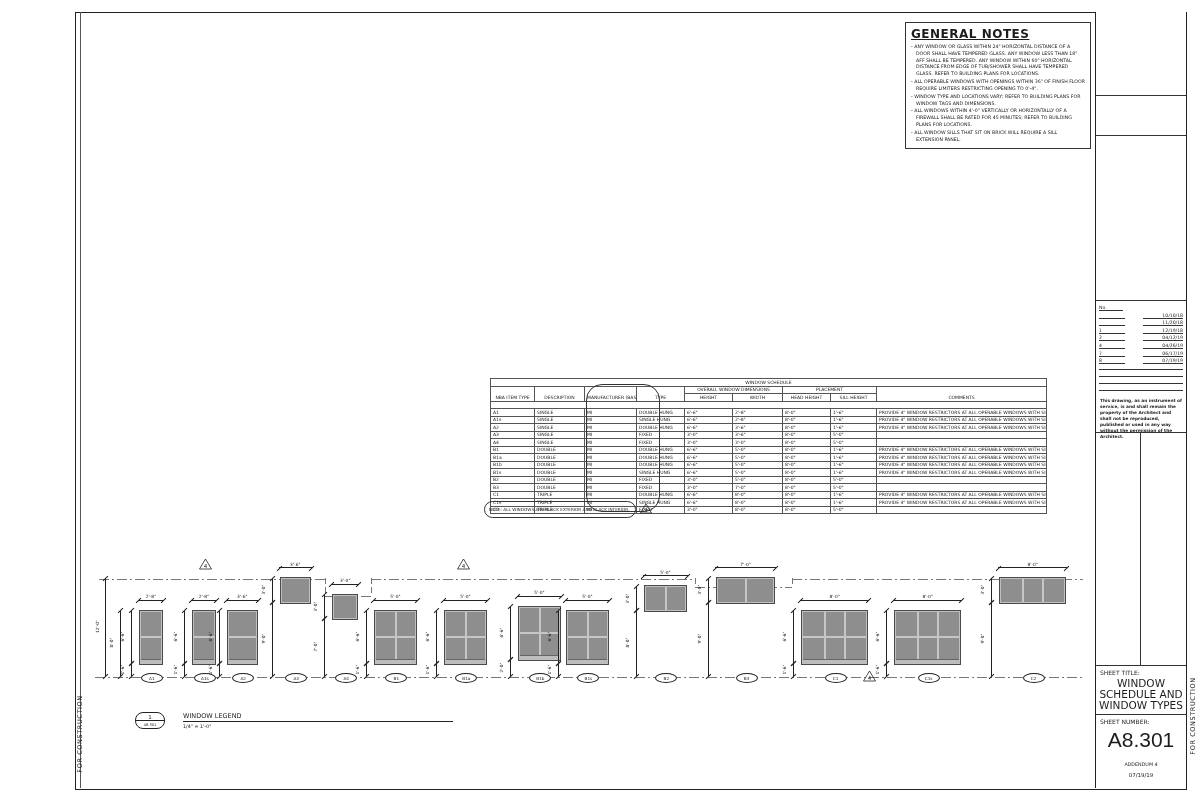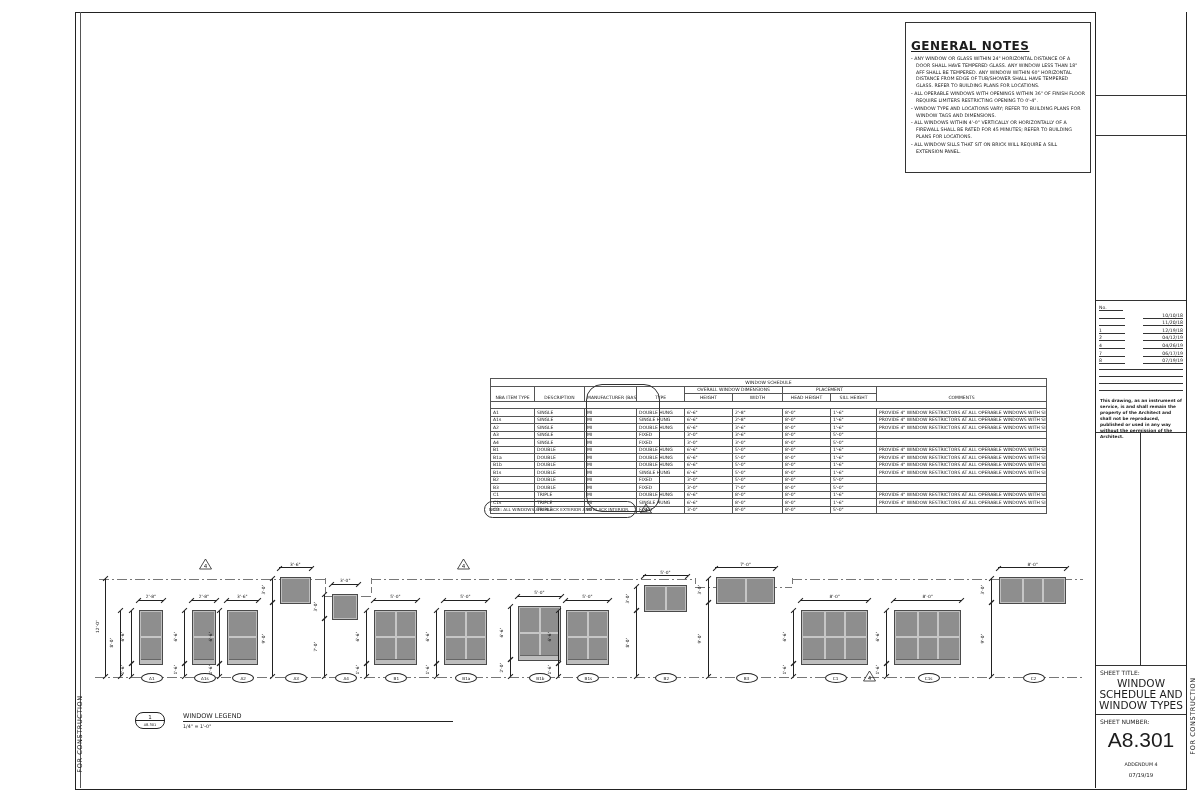--- a/index.html
+++ b/index.html
@@ -1,21 +1,21 @@
 <!DOCTYPE html>
 <html><head>
 <meta charset="utf-8">
 <style>
   html,body{margin:0;padding:0;background:#fff;font-family:"DejaVu Sans",sans-serif;color:#1c1c1c;}
   #sheet{position:relative;width:1200px;height:800px;background:#fff;overflow:hidden;}
   .abs{position:absolute;}
   .frame{left:75px;top:12px;width:1110px;height:776px;border:1.5px solid #222;}
   .innerline{left:80px;top:12px;width:0;height:776px;border-left:0.75px solid #555;}
   
-  .gnotes{left:905px;top:22px;width:186px;min-height:98px;border:1px solid #333;padding:16px 5px;box-sizing:border-box;background:#fff;}
+  .gnotes{left:905px;top:22px;width:186px;min-height:98px;border:1px solid #333;padding:4px 5px;box-sizing:border-box;background:#fff;}
   .gn-title{font-size:12px;font-weight:bold;text-decoration:underline;letter-spacing:0.5px;margin-bottom:3px;}
   .gn-item{font-size:4.7px;line-height:1.45;padding-left:5px;text-indent:-5px;margin-bottom:1px;}
   
   table.sch{position:absolute;left:490px;top:378px;width:556px;border-collapse:collapse;table-layout:fixed;background:#fff;}
   table.sch td{border:0.75px solid #555;font-size:4.5px;padding:0 2px;height:6.5px;line-height:1.15;overflow:hidden;white-space:nowrap;}
   td.sch-title{text-align:center;font-size:5.2px;height:9px;}
   td.grp{text-align:center;font-size:4.6px;height:9px;}
   td.colh{text-align:center;font-size:4.5px;vertical-align:bottom;white-space:normal;}
   td.spacer{height:4px;}
   

